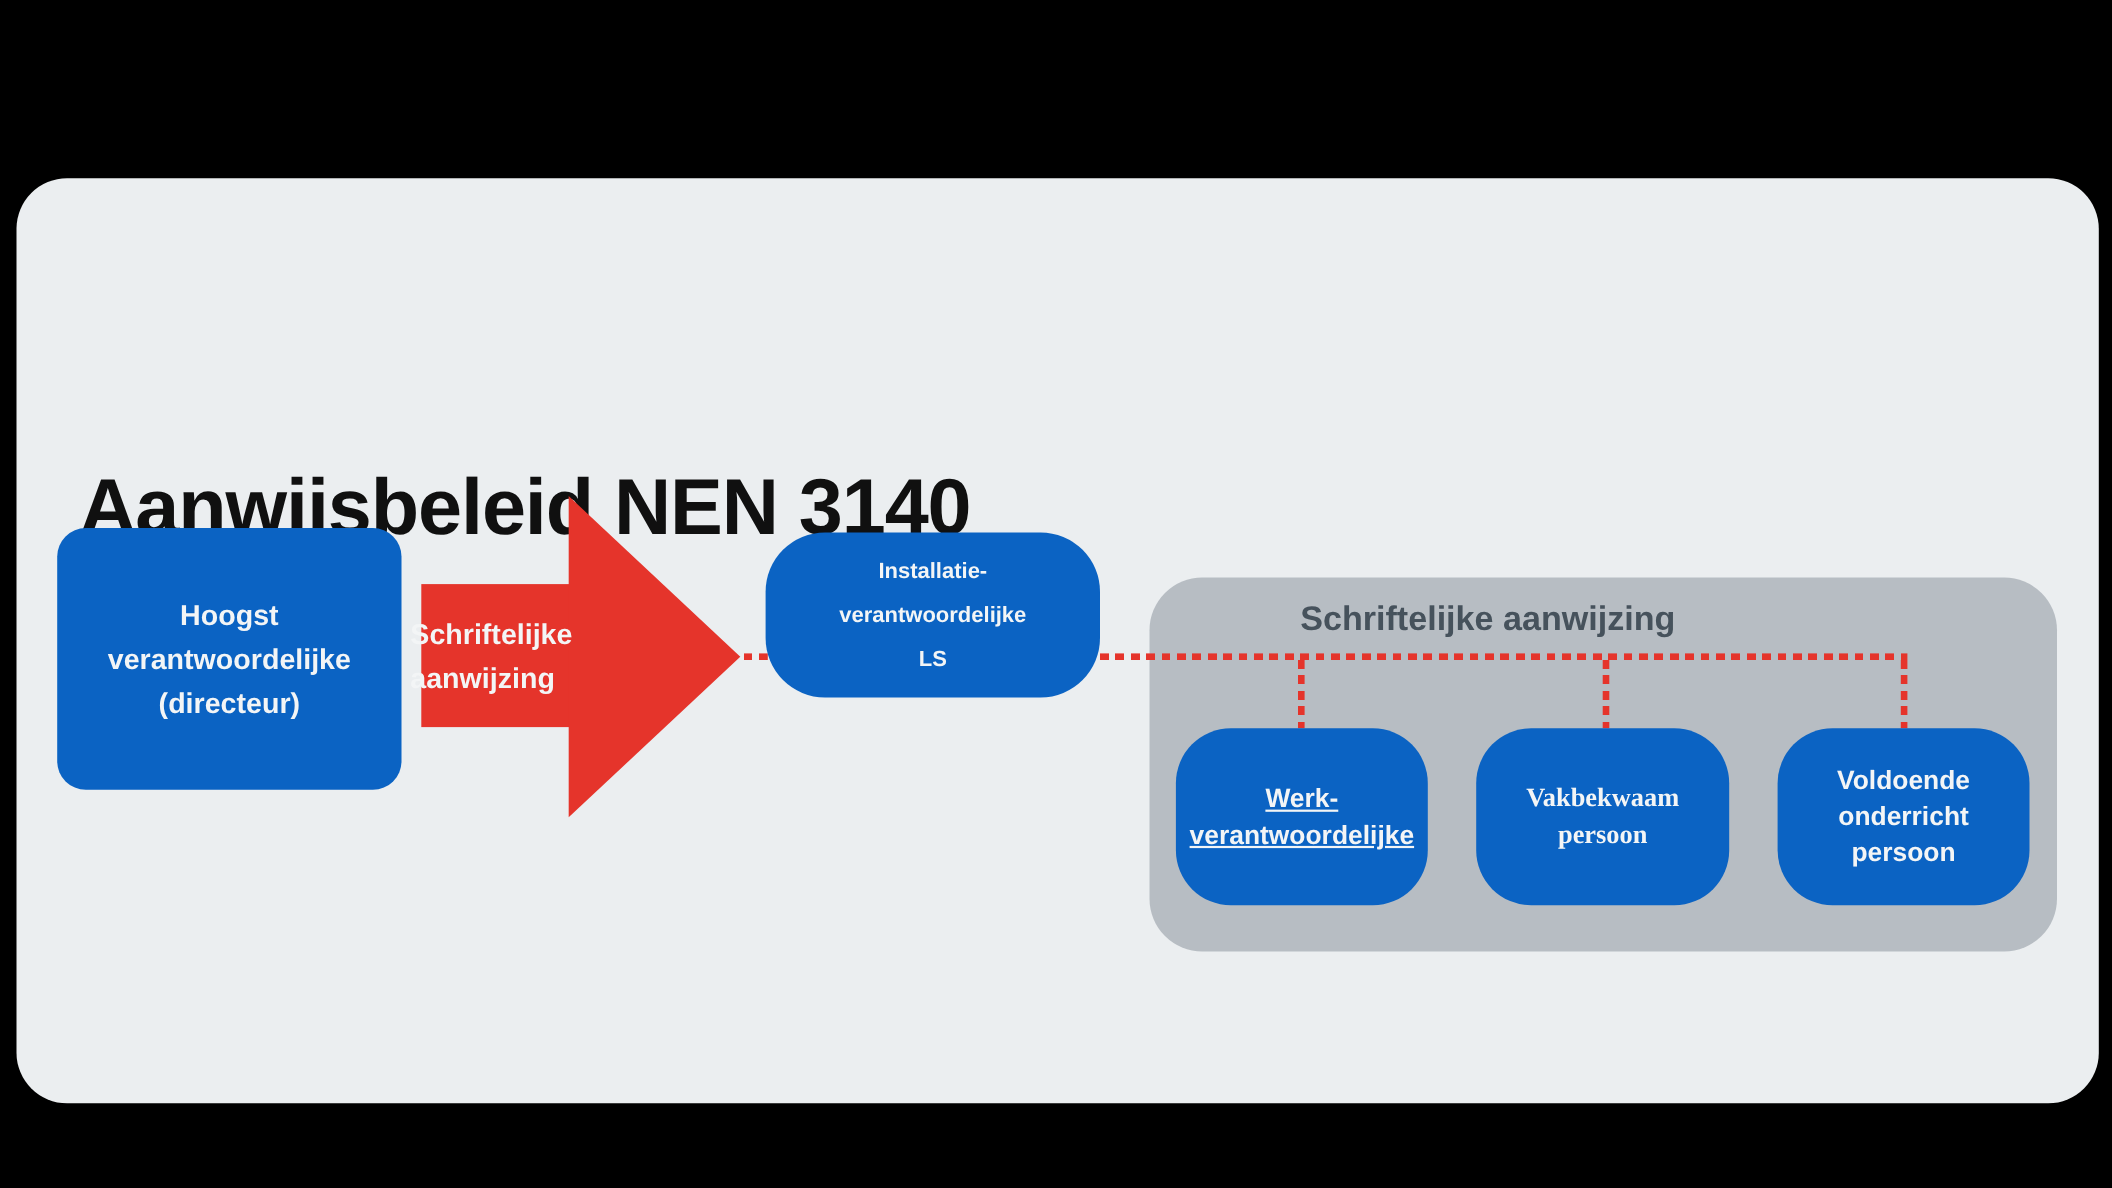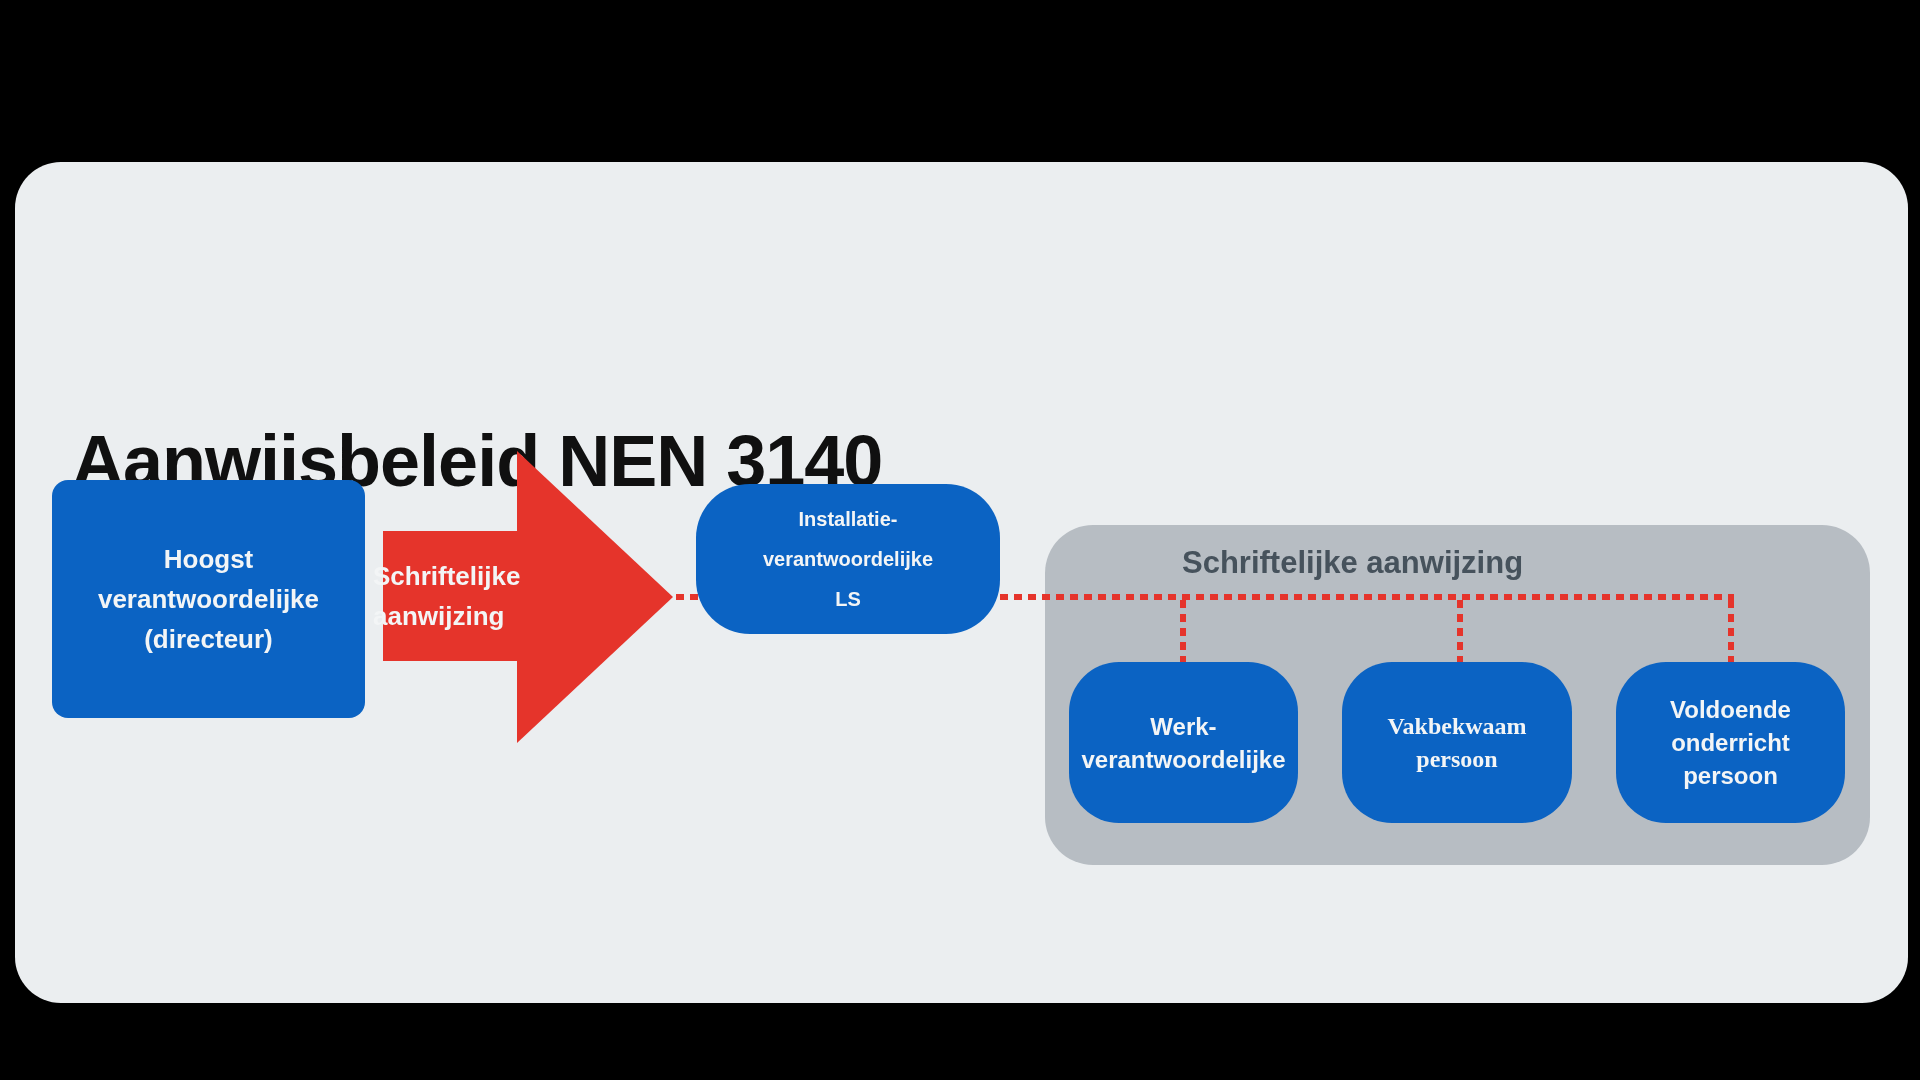--- a/index.html
+++ b/index.html
@@ -35,35 +35,35 @@
     display: flex;
     align-items: center;
     justify-content: center;
     text-align: center;
     white-space: pre-line;
     z-index: 3;
   }
   .box-hoogst {
     left: 52px; top: 480px;
     width: 313px; height: 238px;
-    border-radius: 16px;
+    border-radius: 26px;
     font-size: 26px; line-height: 40px;
   }
   .box-installatie {
     left: 696px; top: 484px;
     width: 304px; height: 150px;
     border-radius: 54px;
     font-size: 20px; line-height: 40px;
   }
   .smallbox {
     height: 161px;
     border-radius: 50px;
     font-size: 24px; line-height: 33px;
   }
-  .box-werk       { left: 1069px; top: 662px; width: 229px; }
+  .box-werk       { left: 1069px; top: 662px; width: 229px; text-decoration: underline; }
   .box-vakbekwaam { left: 1342px; top: 662px; width: 230px; font-family: Liberation Serif, serif; }
   .box-voldoende  { left: 1616px; top: 662px; width: 229px; }
 
   .arrow-body {
     position: absolute;
     left: 383px; top: 531px;
     width: 136px; height: 130px;
     background: #e5342b;
     z-index: 2;
   }

